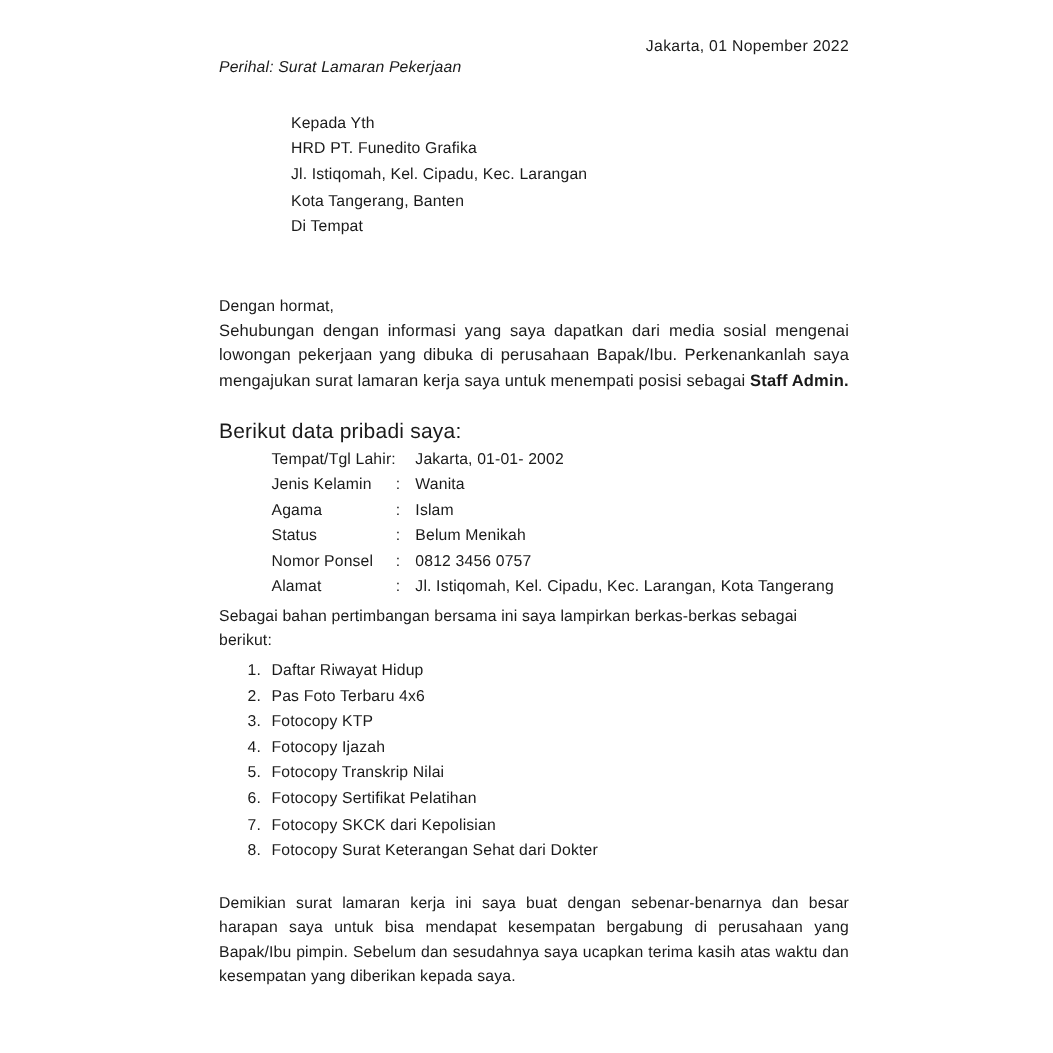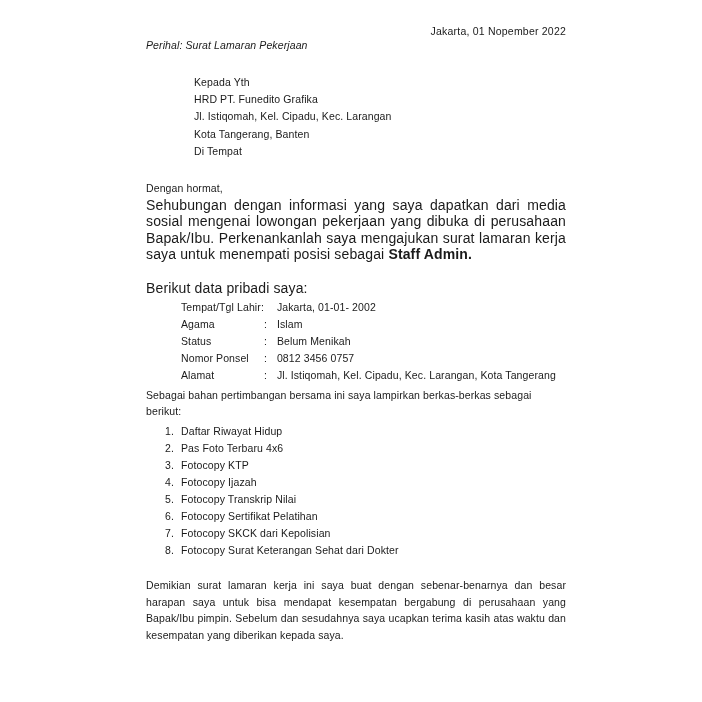--- a/index.html
+++ b/index.html
@@ -52,28 +52,28 @@
     font-size: 10.5px;
     line-height: 17.2px;
     letter-spacing: 0.01em;
   }
   .recipient div {
     white-space: nowrap;
     padding-left: 48px;
   }
 
   .salutation {
-    margin-top: 20px;
+    margin-top: 36px;
     font-size: 10.5px;
     line-height: 16.5px;
     letter-spacing: 0.01em;
   }
 
   .body-par {
-    font-size: 14px;
+    font-size: 11px;
     line-height: 16.5px;
     text-align: justify;
     text-justify: inter-word;
     letter-spacing: 0.01em;
   }
   .body-par.first {
     margin-top: 0;
   }
 
   .emph {
@@ -172,20 +172,25 @@
     <p class="body-par first"><span>Sehubungan dengan informasi yang saya dapatkan dari media sosial mengenai lowongan pekerjaan yang dibuka di perusahaan Bapak/Ibu. Perkenankanlah saya mengajukan surat lamaran kerja saya untuk menempati posisi sebagai </span><span class="emph">Staff Admin.</span></p>
 
     <div class="intro-data">Berikut data pribadi saya:</div>
 
     <table class="data-table">
       <tbody>
         <tr>
           <td class="label">Tempat/Tgl Lahir:</td>
           <td class="colon"></td>
           <td class="value">Jakarta, 01-01- 2002</td>
+        </tr>
+        <tr>
+          <td class="label">Jenis Kelamin</td>
+          <td class="colon">:</td>
+          <td class="value">Wanita</td>
         </tr>
         <tr>
           <td class="label">Agama</td>
           <td class="colon">:</td>
           <td class="value">Islam</td>
         </tr>
         <tr>
           <td class="label">Status</td>
           <td class="colon">:</td>
           <td class="value">Belum Menikah</td>

